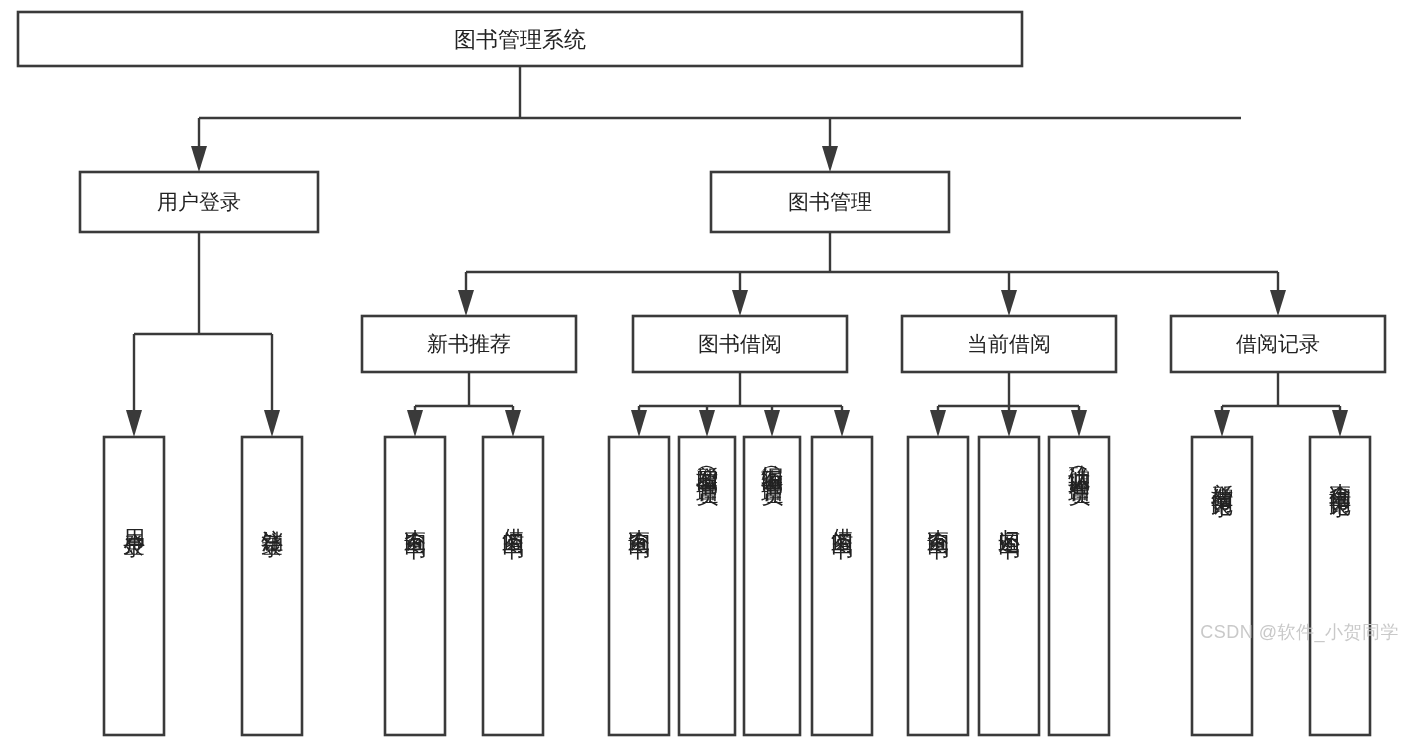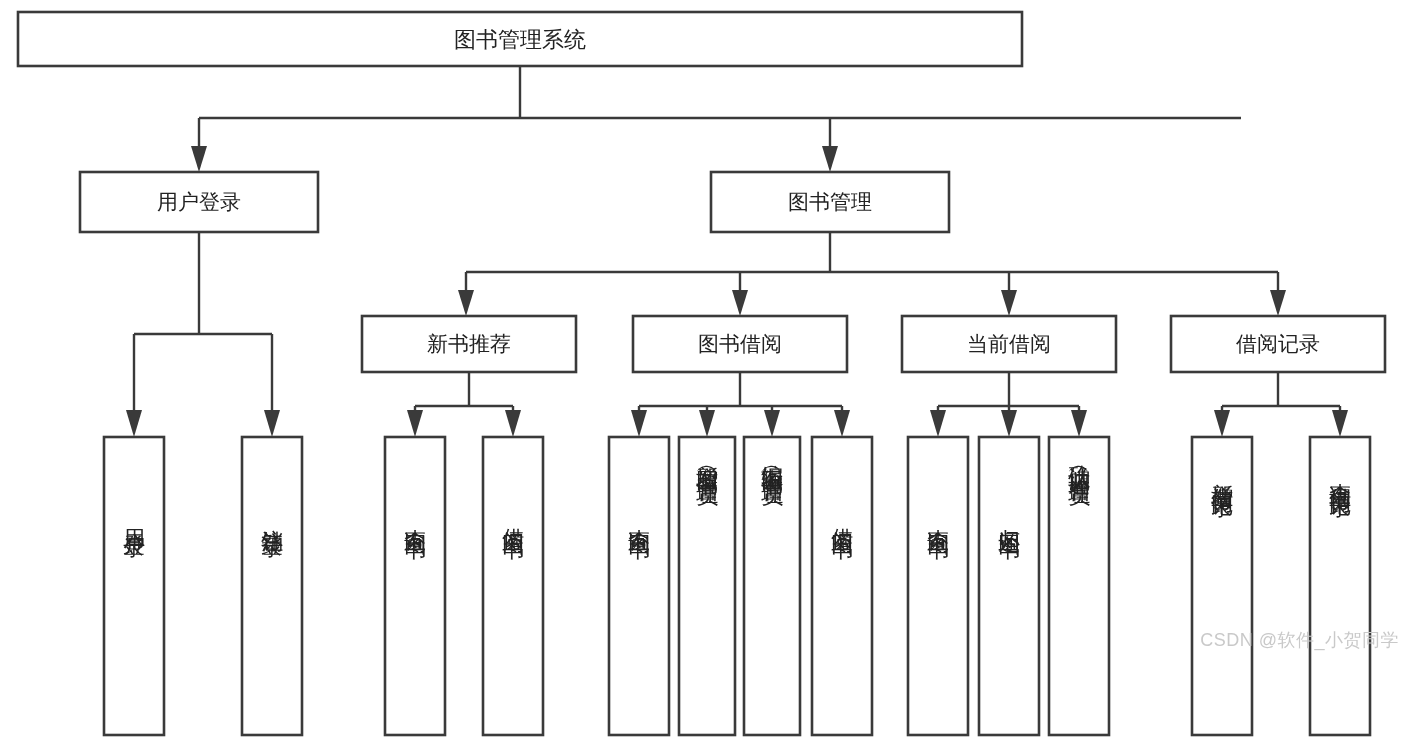--- a/index.html
+++ b/index.html
@@ -70,21 +70,21 @@
     font-family: "Liberation Sans", "DejaVu Sans", sans-serif;
     font-size: 22px;
     line-height: 1.12;
     color: #222222;
     letter-spacing: 3px;
     white-space: nowrap;
   }
   .watermark {
     position: absolute;
     right: 6px;
-    bottom: 6px;
+    bottom: 14px;
     font-family: "Liberation Sans", "DejaVu Sans", sans-serif;
     font-size: 18px;
     color: #c9c9c9;
     letter-spacing: 0.5px;
     user-select: none;
     white-space: nowrap;
   }
 </style>
 </head>
 <body>

